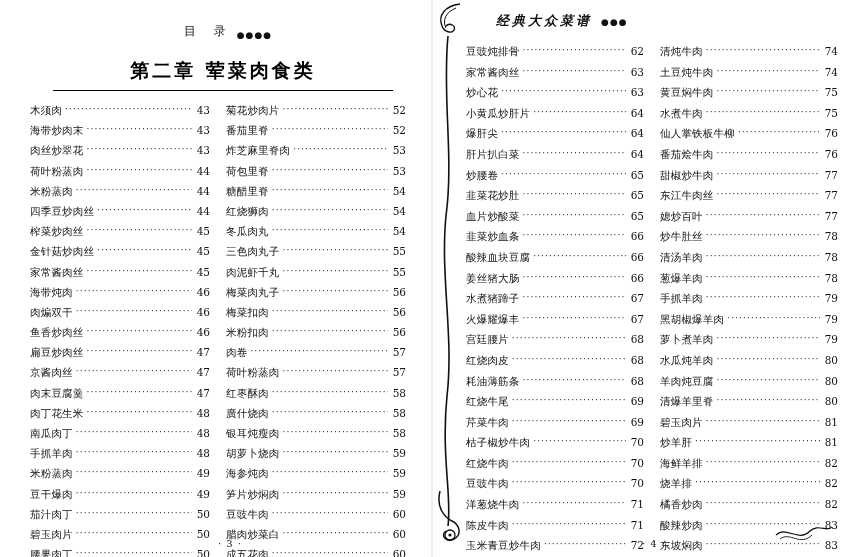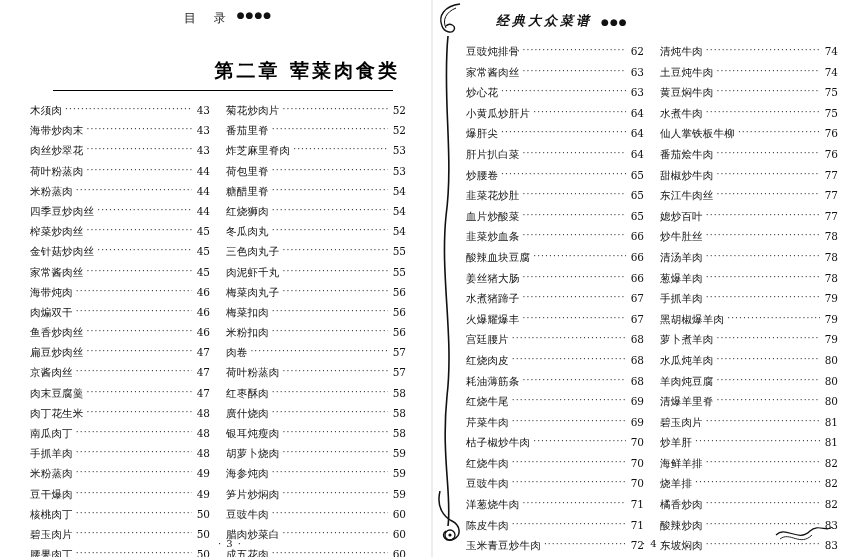--- a/index.html
+++ b/index.html
@@ -38,21 +38,21 @@
     left: 431px;
     top: 0;
     width: 2px;
     height: 557px;
     background: linear-gradient(to right, rgba(0,0,0,0.04), rgba(0,0,0,0.10), rgba(0,0,0,0.04));
   }
   
   .left-header {
     height: 30px;
     display: flex;
-    align-items: flex-start;
+    align-items: flex-end;
     justify-content: center;
     padding-left: 20px;
   }
   .left-header .hdr-text {
     font-family: "DejaVu Serif", serif;
     font-size: 12px;
     letter-spacing: 7px;
     color: #1a1a1a;
   }
   .hdr-dots {
@@ -104,21 +104,21 @@
     position: absolute;
     right: 30px;
     bottom: 6px;
     width: 60px;
     height: 34px;
     pointer-events: none;
   }
   
   .chapter-title-wrap {
     margin: 16px 0 6px 0;
-    text-align: right;
+    text-align: center;
     padding-left: 10px;
   }
   .chapter-title {
     display: inline-block;
     font-family: "DejaVu Serif", serif;
     font-size: 19px;
     font-weight: bold;
     letter-spacing: 3px;
     color: #000;
     padding: 2px 6px 4px 6px;
@@ -300,21 +300,21 @@
             <span class="toc-name">米粉蒸肉</span>
             <span class="toc-leader">········································</span>
             <span class="toc-page">49</span>
           </div>
           <div class="toc-item">
             <span class="toc-name">豆干爆肉</span>
             <span class="toc-leader">········································</span>
             <span class="toc-page">49</span>
           </div>
           <div class="toc-item">
-            <span class="toc-name">核桃肉丁</span>
+            <span class="toc-name">茄汁肉丁</span>
             <span class="toc-leader">········································</span>
             <span class="toc-page">50</span>
           </div>
           <div class="toc-item">
             <span class="toc-name">碧玉肉片</span>
             <span class="toc-leader">········································</span>
             <span class="toc-page">50</span>
           </div>
           <div class="toc-item">
             <span class="toc-name">腰果肉丁</span>

